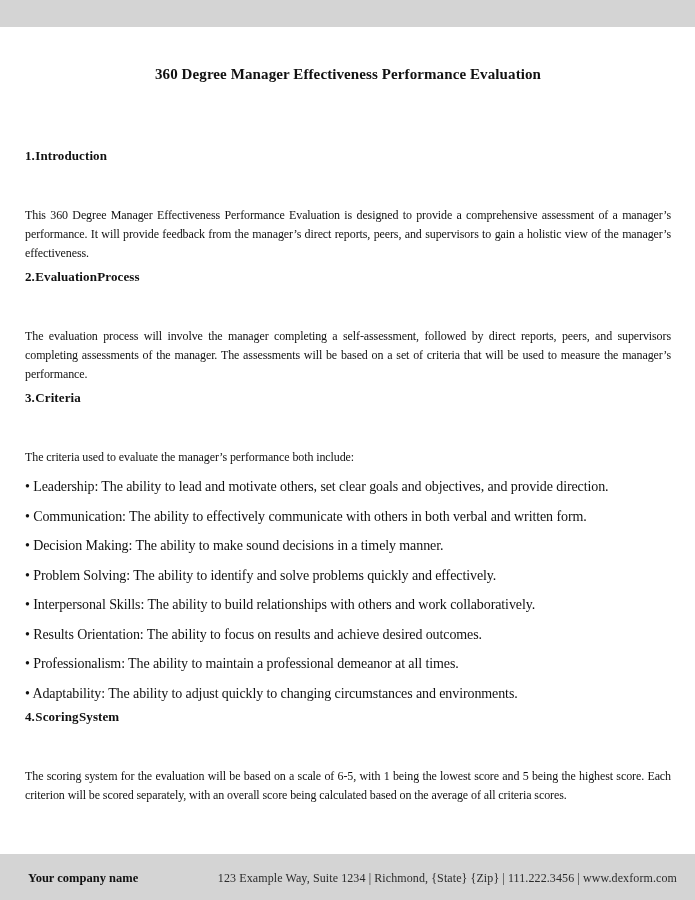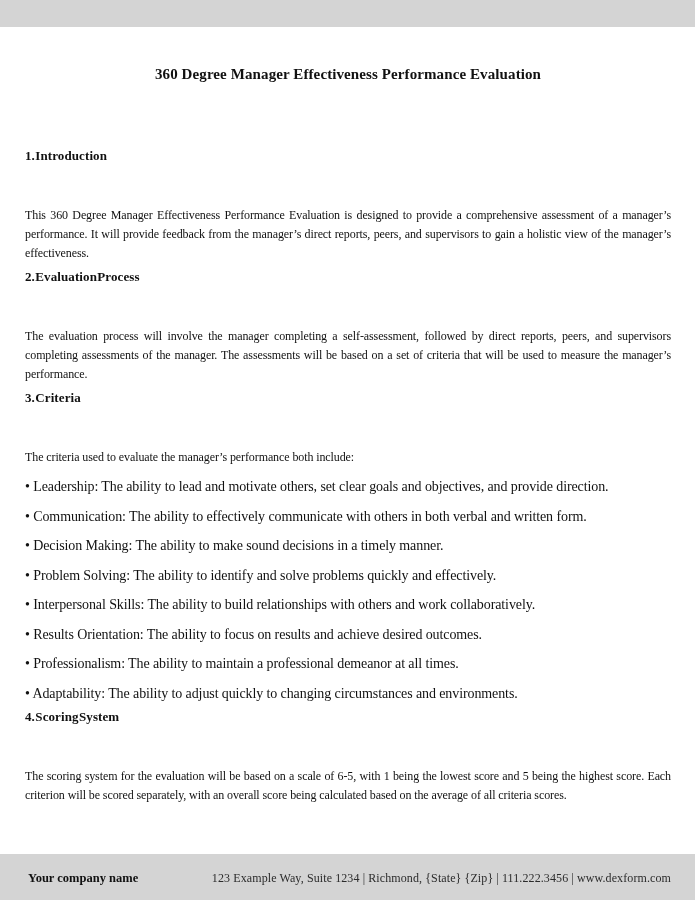--- a/index.html
+++ b/index.html
@@ -60,21 +60,21 @@
   }
   ul.bullets li:last-child { margin-bottom: 0; }
   .footer {
     position: absolute;
     left: 0; right: 0; bottom: 0;
     height: 46px;
     background: var(--band, #d4d4d4);
     display: flex;
     justify-content: space-between;
     align-items: baseline;
-    padding: 17px 24px 0 28px;
+    padding: 17px 18px 0 28px;
     box-sizing: border-box;
   }
   .footer .company {
     font-size: 12.5px;
     font-weight: bold;
     color: var(--text, #111111);
   }
   .footer .contact {
     font-size: 12px;
     color: var(--footer_text, #2b2b2b);

